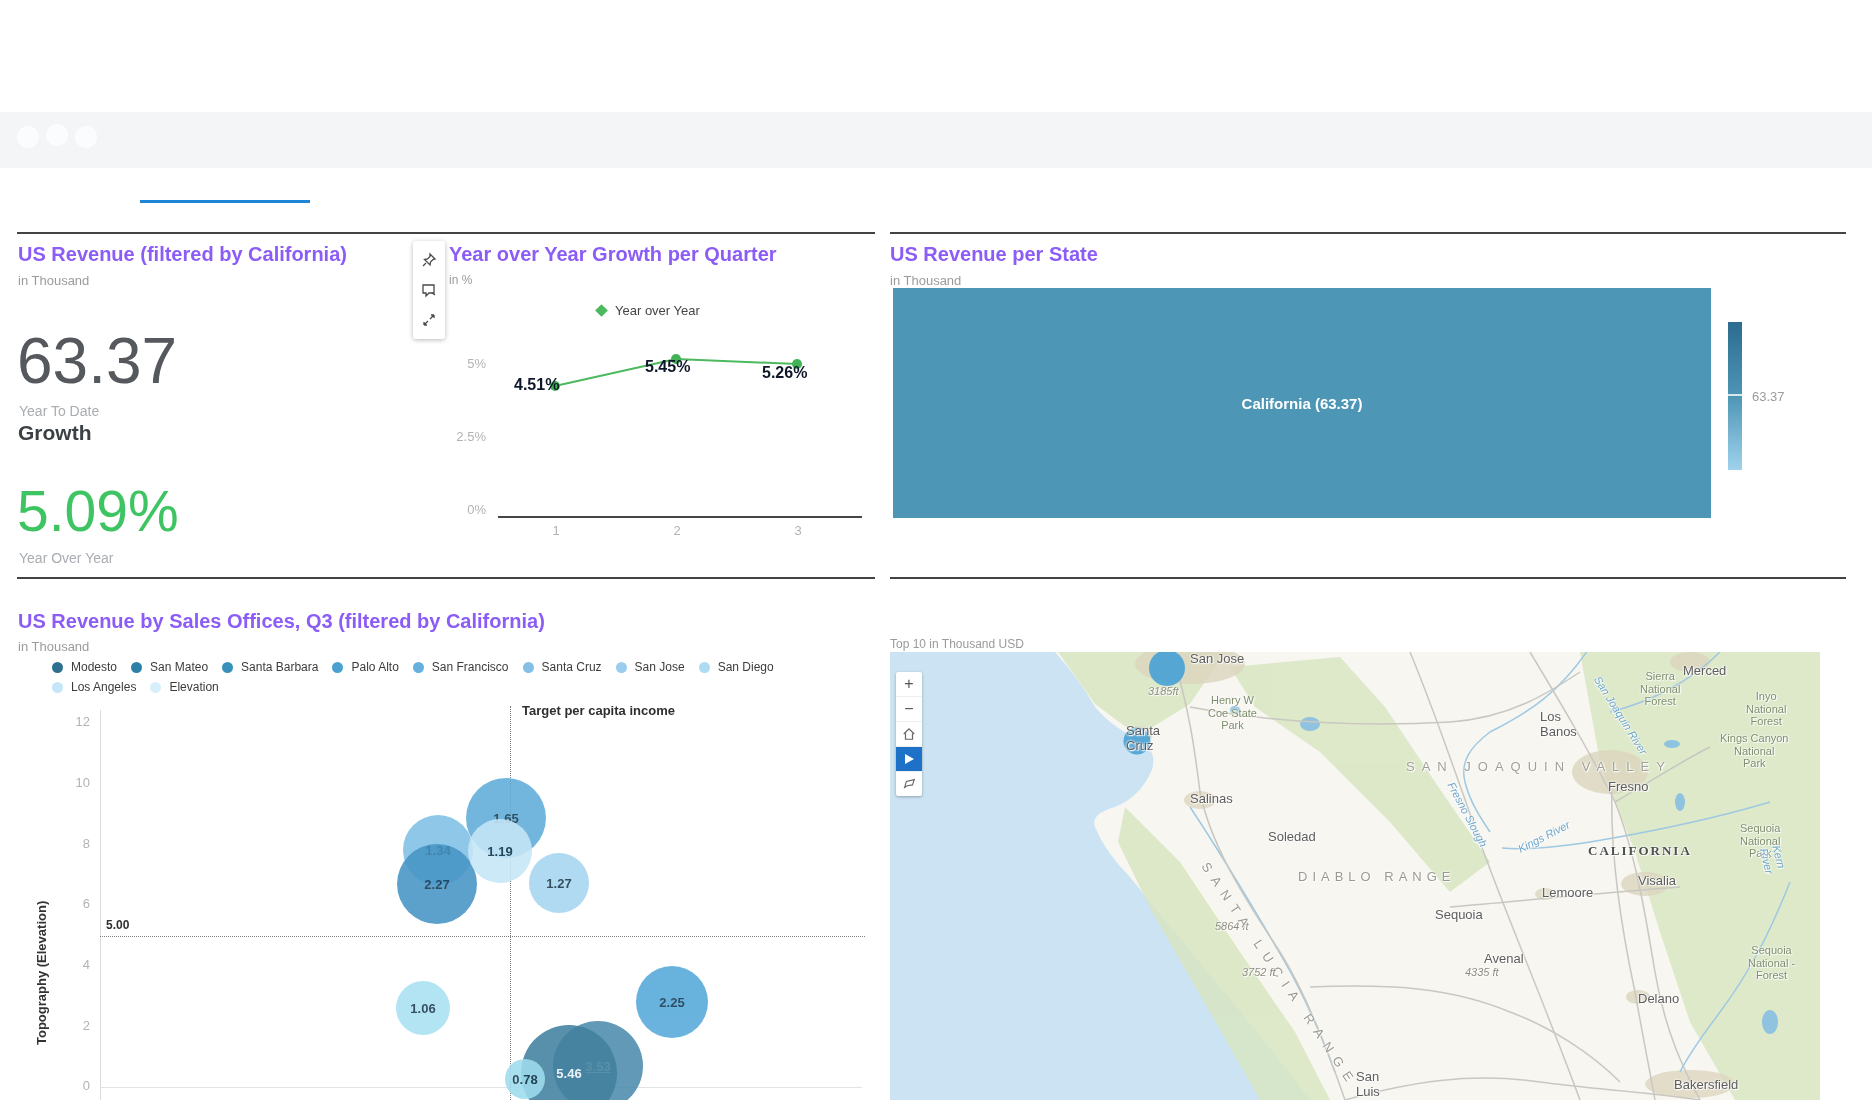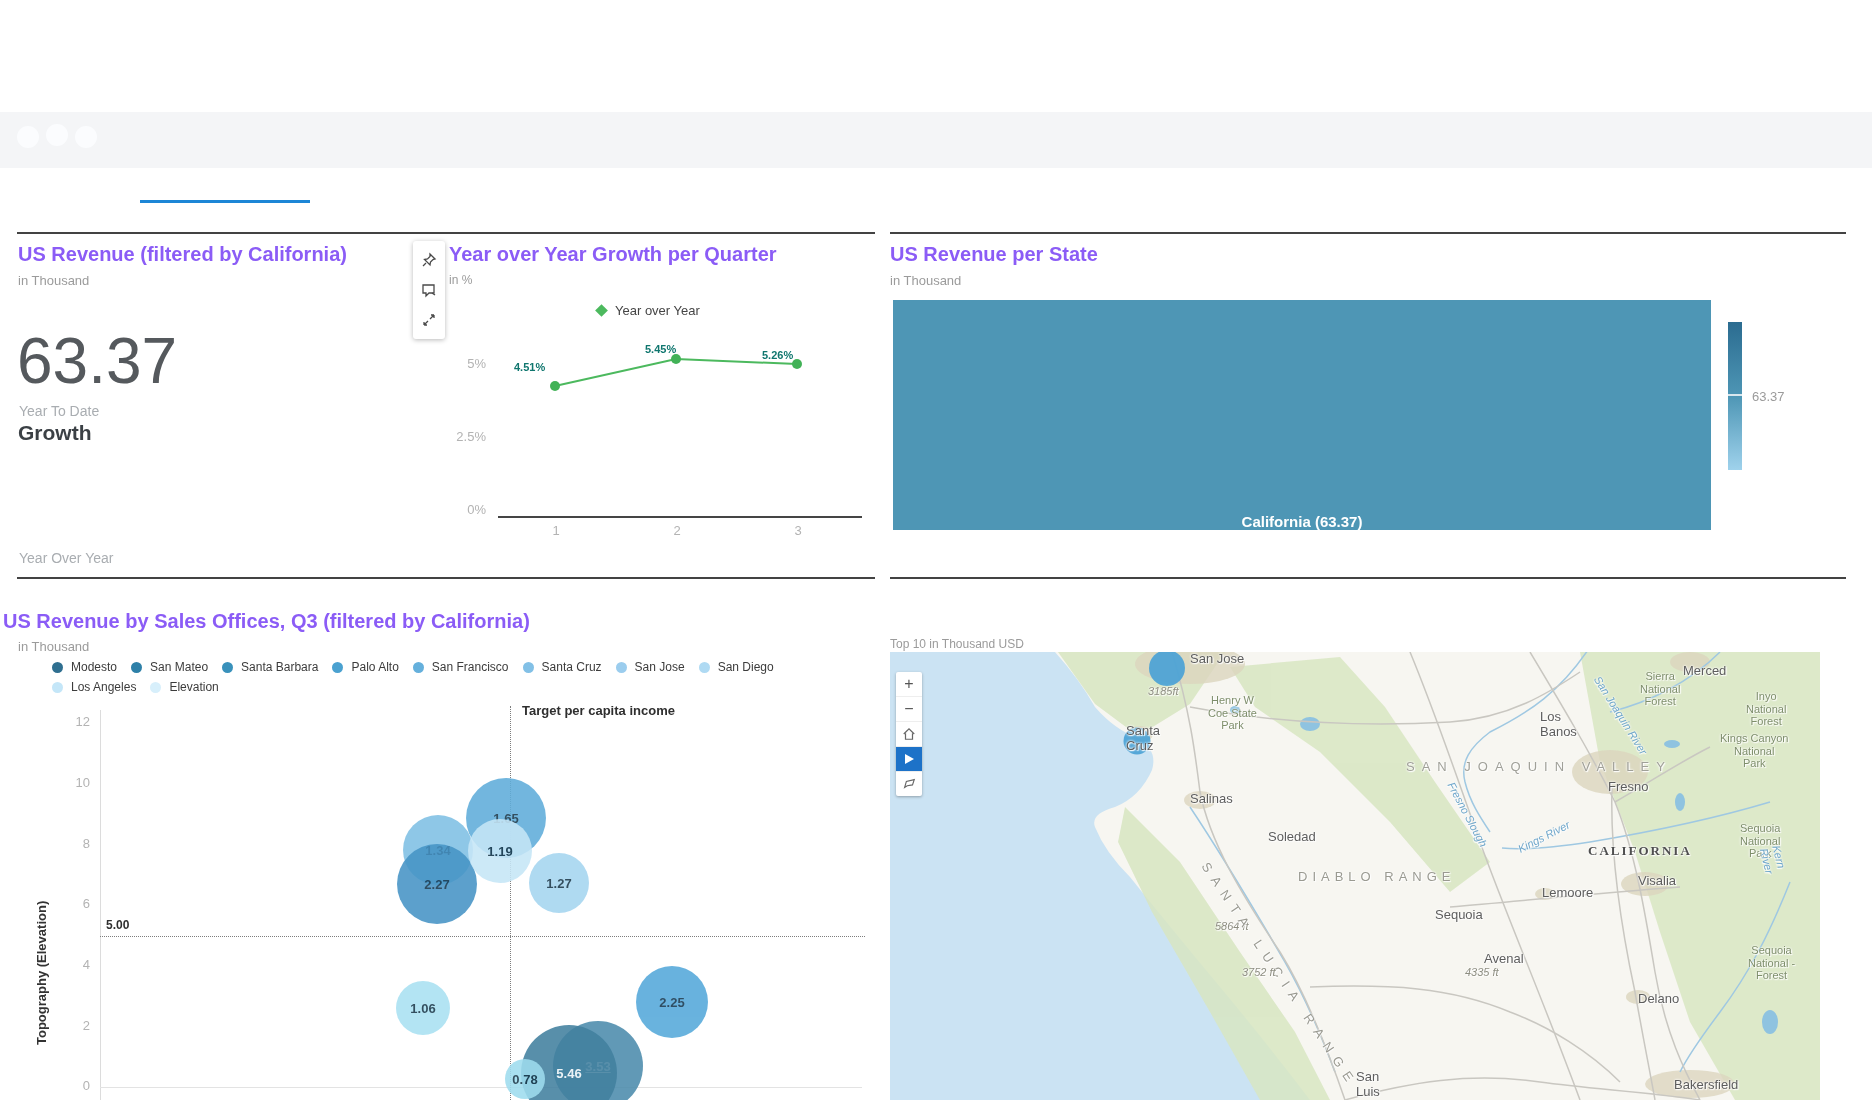--- a/index.html
+++ b/index.html
@@ -29,27 +29,27 @@
 
   
   .fl-toolbar{left:413px;top:241px;width:32px;height:90px;background:#fff;border-radius:3px;
               box-shadow:0 1px 5px rgba(0,0,0,.28);display:flex;flex-direction:column;
               align-items:center;justify-content:space-around;padding:4px 0;z-index:20;}
   .fl-btn{width:22px;height:22px;display:flex;align-items:center;justify-content:center;cursor:pointer;}
 
   
   .ylab{position:absolute;width:54px;text-align:right;font-size:13px;color:#b3b3b3;}
   .xlab{position:absolute;width:16px;text-align:center;font-size:13px;color:#b3b3b3;}
-  .dlabel{position:absolute;font-size:11px;font-weight:bold;color:#0f766e;}
+  .dlabel{position:absolute;font-size:16px;font-weight:bold;color:#0f172a;margin-top:15px;}
   .lc-legend{display:flex;align-items:center;font-size:13px;color:#454545;}
   .lc-diamond{width:9px;height:9px;background:#4cb95e;transform:rotate(45deg);margin-right:9px;}
 
   
-  .bar-rect{left:893px;top:300px;width:818px;height:230px;background:#4e96b5;display:flex;
-            align-items:flex-end;justify-content:center;cursor:pointer;}
+  .bar-rect{left:893px;top:288px;width:818px;height:230px;background:#4e96b5;display:flex;
+            align-items:center;justify-content:center;cursor:pointer;}
   .bar-text{font-size:15px;font-weight:bold;color:#fff;}
   .grad{left:1728px;top:322px;width:14px;height:148px;
         background:linear-gradient(to bottom,#2b6c90,#4e96b5 50%,#9fd2ec);}
   .grad-tick{left:1728px;top:394px;width:14px;height:2px;background:#f2f6f8;opacity:.85;}
   .grad-val{left:1752px;top:389px;font-size:13px;color:#9b9b9b;}
 
   
   .leg-row{position:absolute;display:flex;align-items:center;gap:14px;}
   .leg-item{display:flex;align-items:center;gap:8px;font-size:12px;color:#3c3c3c;cursor:pointer;white-space:nowrap;}
   .leg-dot{width:11px;height:11px;border-radius:50%;flex:none;}
@@ -97,20 +97,21 @@
   <div class="abs hline" style="left:17px;top:232px;width:858px;"></div>
   <div class="abs hline" style="left:890px;top:232px;width:956px;"></div>
   <div class="abs hline" style="left:17px;top:577px;width:858px;"></div>
   <div class="abs hline" style="left:890px;top:577px;width:956px;"></div>
 
   <div class="abs panel-title" style="left:18px;top:243px;">US Revenue (filtered by California)</div>
   <div class="abs panel-sub" style="left:18px;top:273px;">in Thousand</div>
   <div class="abs kpi-num" style="left:17px;top:324px;">63.37</div>
   <div class="abs kpi-cap" style="left:19px;top:403px;">Year To Date</div>
   <div class="abs kpi-sec" style="left:18px;top:421px;">Growth</div>
+  <div class="abs kpi-green" style="left:17px;top:478px;">5.09%</div>
   <div class="abs kpi-cap" style="left:19px;top:550px;">Year Over Year</div>
 
   <div class="abs fl-toolbar">
     <div class="fl-btn">
       <svg width="16" height="16" viewBox="0 0 16 16">
         <g fill="none" stroke="#4a4a4a" stroke-width="1.3">
           <path d="M9 2l5 5-2 .5-2.5 2.5-.5 3-5.5-5.5 3-.5L9 4.5z"></path>
           <line x1="5" y1="11" x2="2" y2="14"></line>
         </g>
       </svg>
@@ -162,21 +163,21 @@
 
   <div class="abs panel-title" style="left:890px;top:243px;">US Revenue per State</div>
   <div class="abs panel-sub" style="left:890px;top:273px;">in Thousand</div>
   <div class="abs bar-rect">
     <span class="bar-text">California (63.37)</span>
   </div>
   <div class="abs grad"></div>
   <div class="abs grad-tick"></div>
   <div class="abs grad-val">63.37</div>
 
-  <div class="abs panel-title" style="left:3px;top:610px;">US Revenue by Sales Offices, Q3 (filtered by California)</div>
+  <div class="abs panel-title" style="left:18px;top:610px;">US Revenue by Sales Offices, Q3 (filtered by California)</div>
   <div class="abs panel-sub" style="left:18px;top:639px;">in Thousand</div>
 
   <div class="leg-row" style="left:52px;top:660px;">
     <span class="leg-item">
         <span class="leg-dot" style="background: rgb(47, 111, 144);"></span>
         <span>Modesto</span>
       </span>
       <span class="leg-item">
         <span class="leg-dot" style="background: rgb(46, 128, 168);"></span>
         <span>San Mateo</span>

